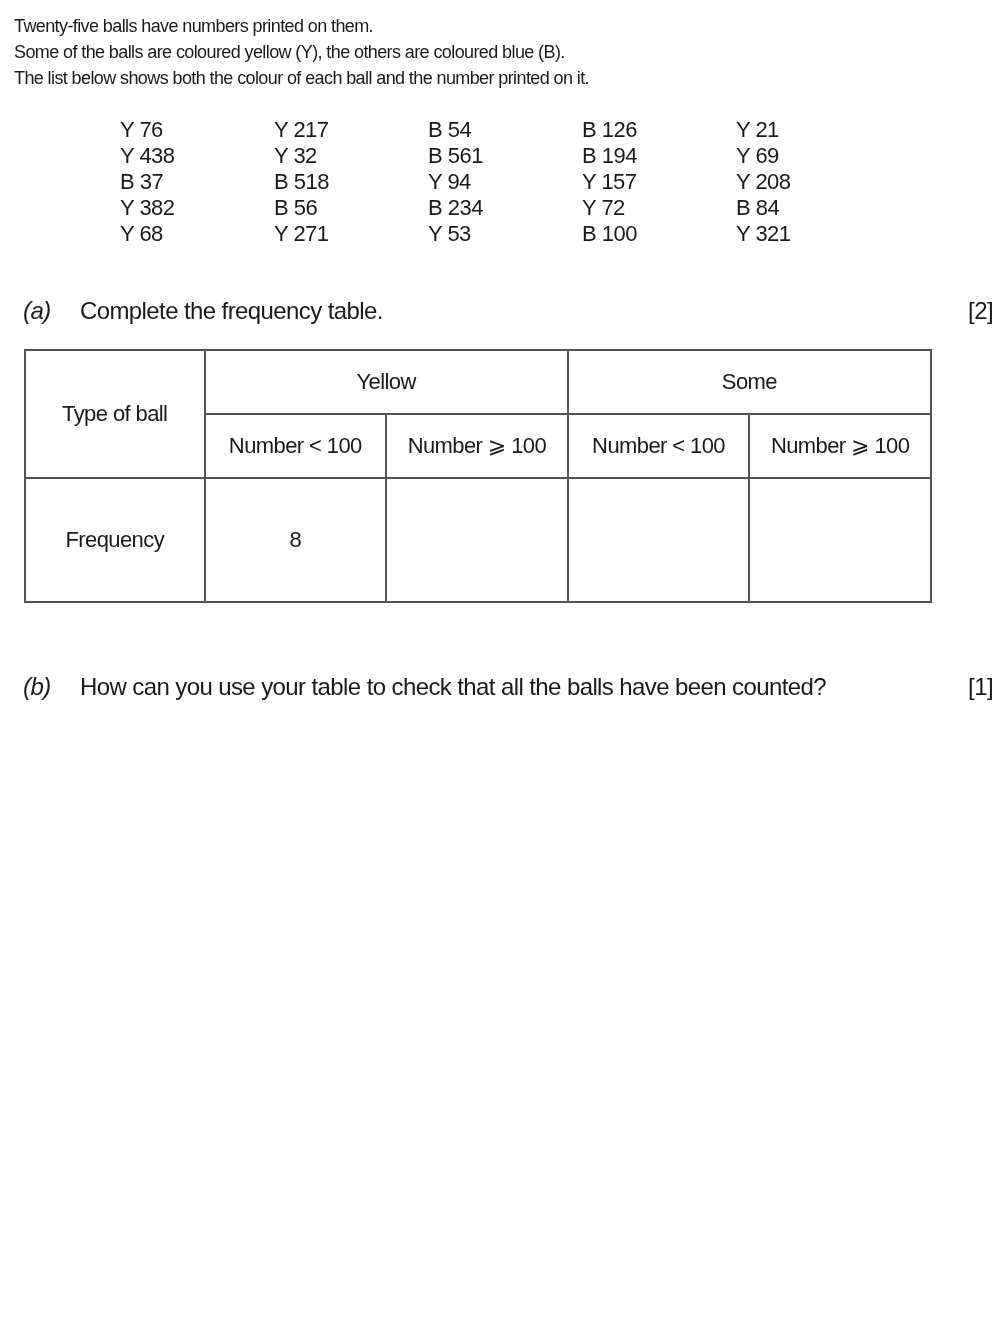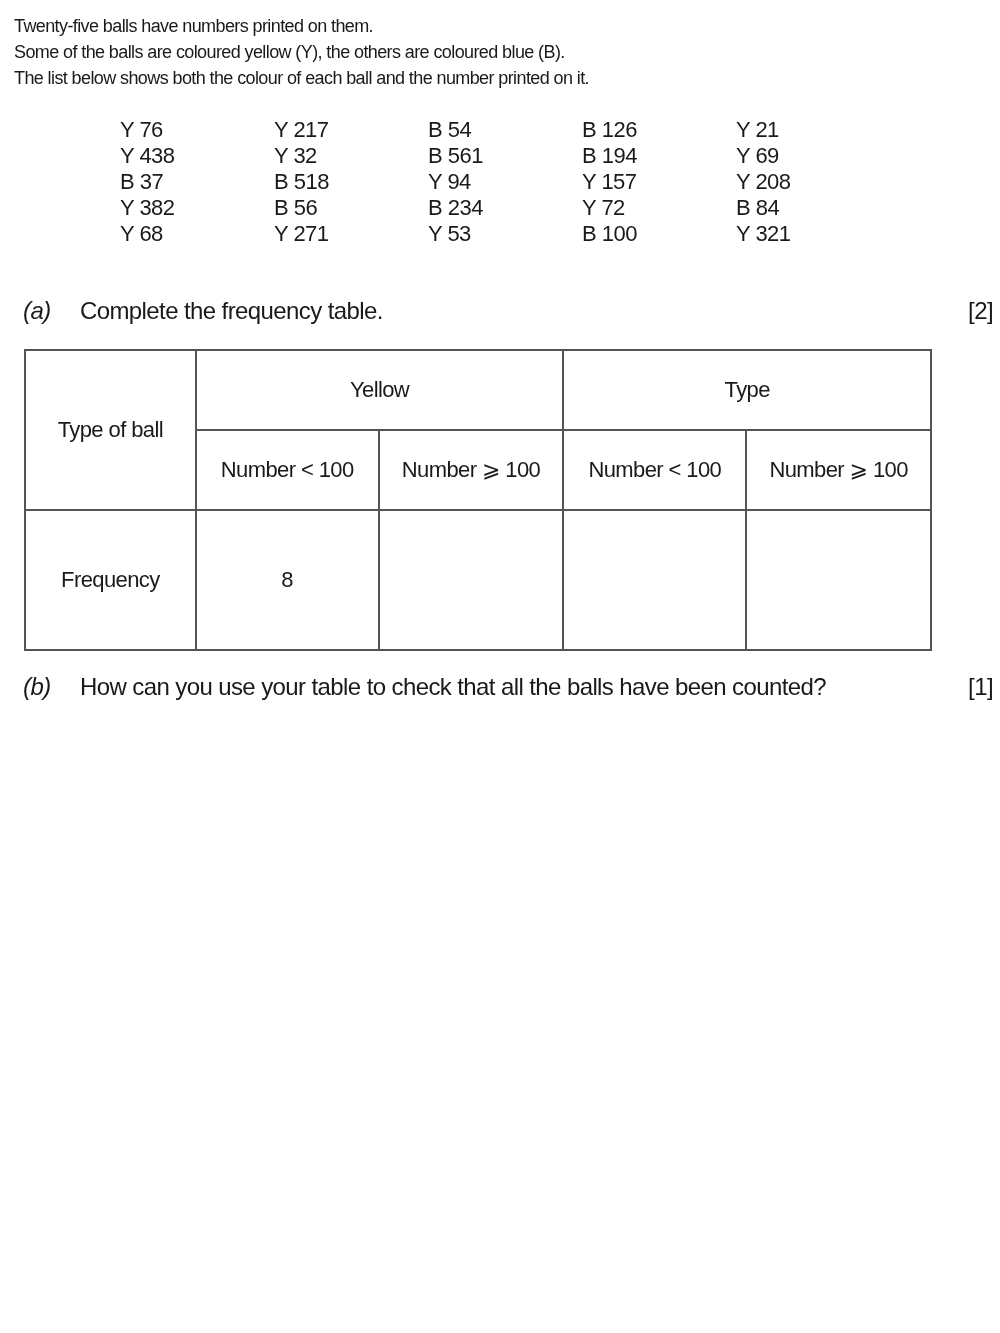--- a/index.html
+++ b/index.html
@@ -12,21 +12,21 @@
     .ball-list { position: absolute; left: 120px; top: 117px; font-size: 22px; line-height: 26px; letter-spacing: -0.5px; }
     .ball-col { position: absolute; top: 0; width: 120px; }
     .ball-col div { white-space: nowrap; }
     .q-line { position: absolute; left: 23px; font-size: 24px; letter-spacing: -0.6px; width: 970px; white-space: nowrap; }
     .q-label { font-style: italic; display: inline-block; width: 57px; }
     .q-marks { position: absolute; right: 0; top: 0; }
     table.freq {
       position: absolute; left: 24px; top: 349px; width: 908px;
       border-collapse: collapse; font-size: 22px; letter-spacing: -0.6px;
     }
-    table.freq td { border: 2px solid #555; text-align: center; vertical-align: middle; padding: 8px; }
+    table.freq td { border: 2px solid #555; text-align: center; vertical-align: middle; padding: 0; }
     .c-type { width: 180px; }
     .r1 td { height: 62px; }
     .r2 td { height: 62px; }
     .r3 td { height: 122px; }
     .sub { width: 181px; white-space: nowrap; margin-left: 16px; }
   </style>
 </head>
 <body>
 
 <div class="intro">
@@ -76,21 +76,21 @@
 <div class="q-line" style="top:297px">
   <span class="q-label">(a)</span><span>Complete the frequency table.</span>
   <span class="q-marks">[2]</span>
 </div>
 
 <table class="freq">
   <tbody>
       <tr class="r1">
     <td class="c-type" rowspan="2">Type of ball</td>
     <td colspan="2">Yellow</td>
-    <td colspan="2">Type</td>
+    <td colspan="2">Some</td>
   </tr>
   <tr class="r2">
     <td class="sub">Number &lt; 100</td>
     <td class="sub">Number ⩾ 100</td>
     <td class="sub">Number &lt; 100</td>
     <td class="sub">Number ⩾ 100</td>
   </tr>
   <tr class="r3">
     <td>Frequency</td>
     <td>8</td>

